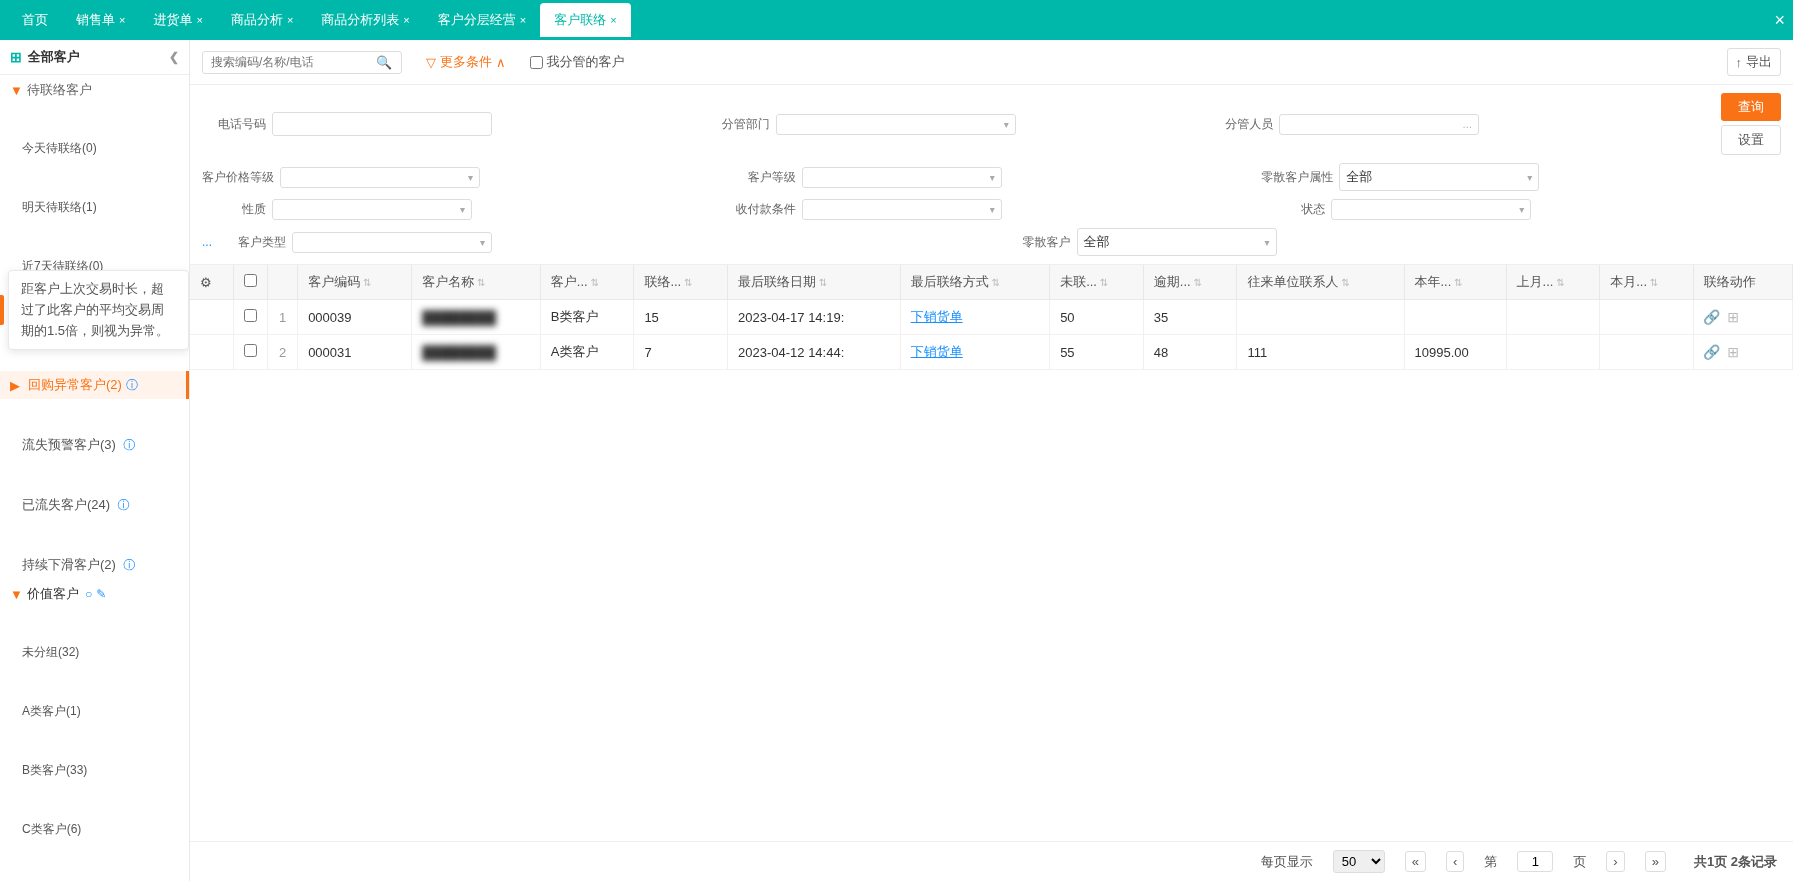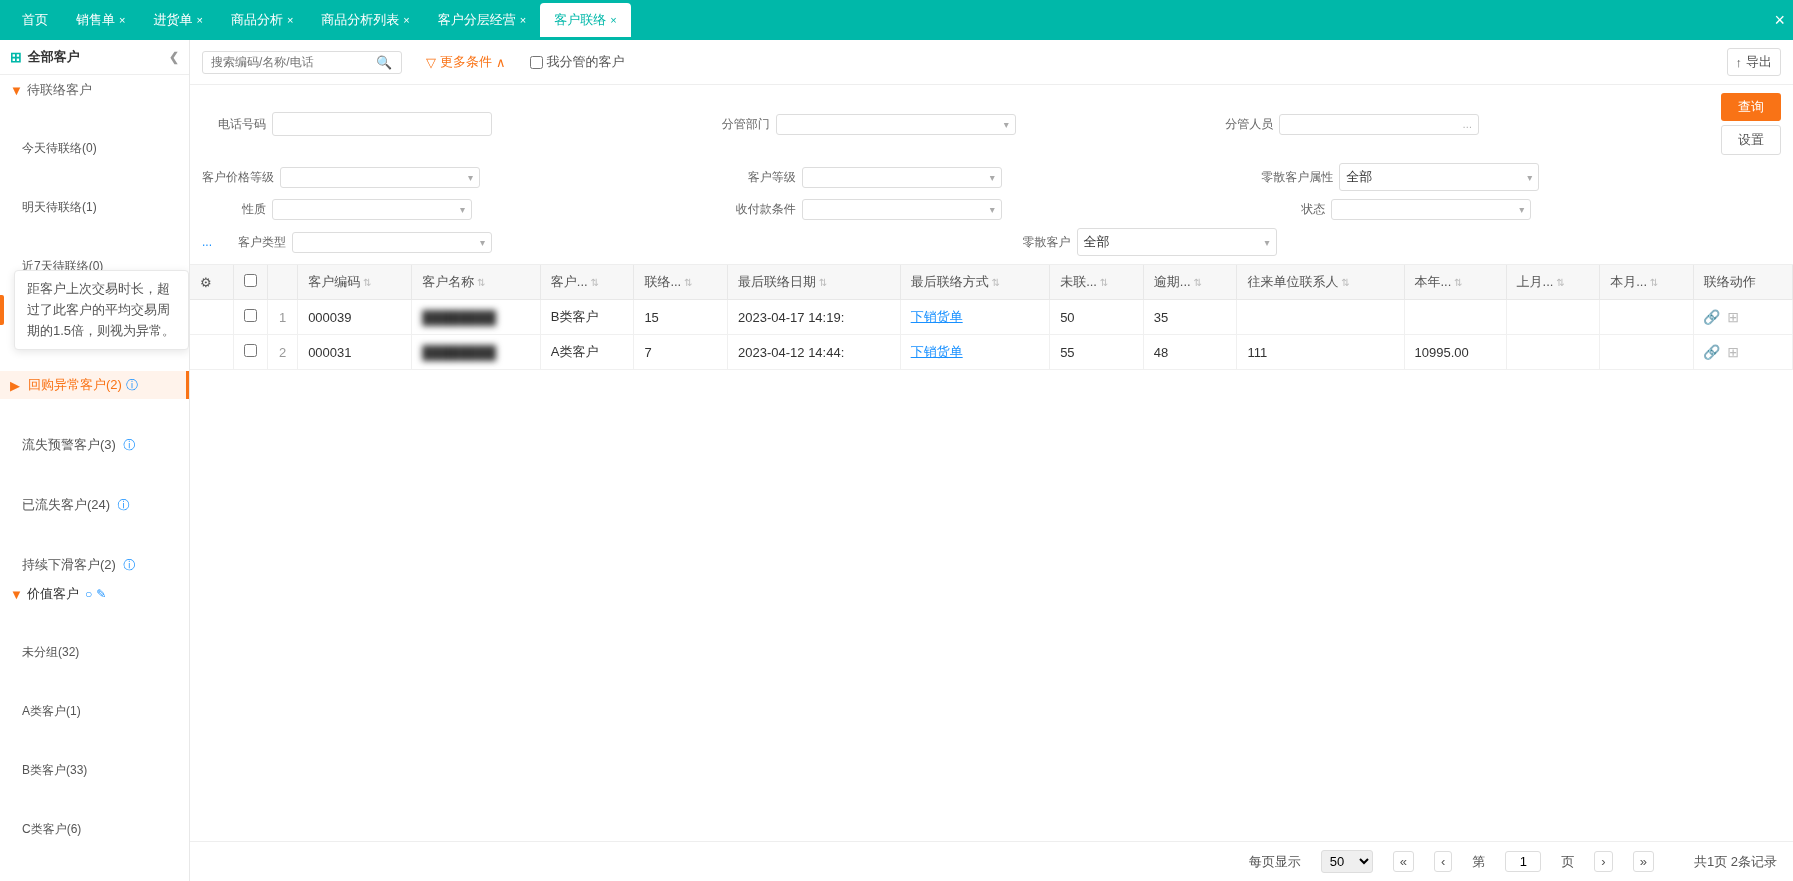--- a/index.html
+++ b/index.html
@@ -130,21 +130,21 @@
     .col-sort::after { content: ' ⇅'; color: #bbb; font-size: 10px; }
     .link-text { color: #1890ff; text-decoration: underline; cursor: pointer; }
     .checkbox-col { width: 30px; text-align: center; }
     .num-col { width: 30px; text-align: center; color: #999; }
     .action-cell { display: flex; gap: 6px; align-items: center; }
     .action-icon { color: #bbb; cursor: pointer; font-size: 14px; }
     .blurred { filter: blur(3px); user-select: none; }
 
     
     .tooltip-box {
-      position: absolute; top: 230px; left: 14px; background: #fff; border: 1px solid #e8e8e8;
+      position: absolute; top: 230px; left: 8px; background: #fff; border: 1px solid #e8e8e8;
       border-radius: 4px; padding: 8px 12px; font-size: 12px; color: #555; max-width: 320px;
       box-shadow: 0 2px 8px rgba(0,0,0,0.1); z-index: 100; line-height: 1.6;
     }
 
     
     .pagination-bar {
       background: #fff; border-top: 1px solid #eee; padding: 8px 16px;
       display: flex; align-items: center; justify-content: flex-end; gap: 20px; font-size: 12px; color: #555;
     }
     .pagination-bar select { border: 1px solid #ddd; border-radius: 3px; padding: 2px 4px; outline: none; }
@@ -459,17 +459,17 @@
         <option>20</option>
         <option>100</option>
       </select>
       <button class="pagination-btn">«</button>
       <button class="pagination-btn">‹</button>
       <span>第</span>
       <input class="page-input" type="text" value="1" style="">
       <span>页</span>
       <button class="pagination-btn">›</button>
       <button class="pagination-btn">»</button>
-      <span style="margin-left:20px;">共1页 2条记录</span>
+      <span style="margin-left:8px;font-weight:bold;">共1页 2条记录</span>
     </div>
 
   </div>
 </div>
 
 </body></html>

